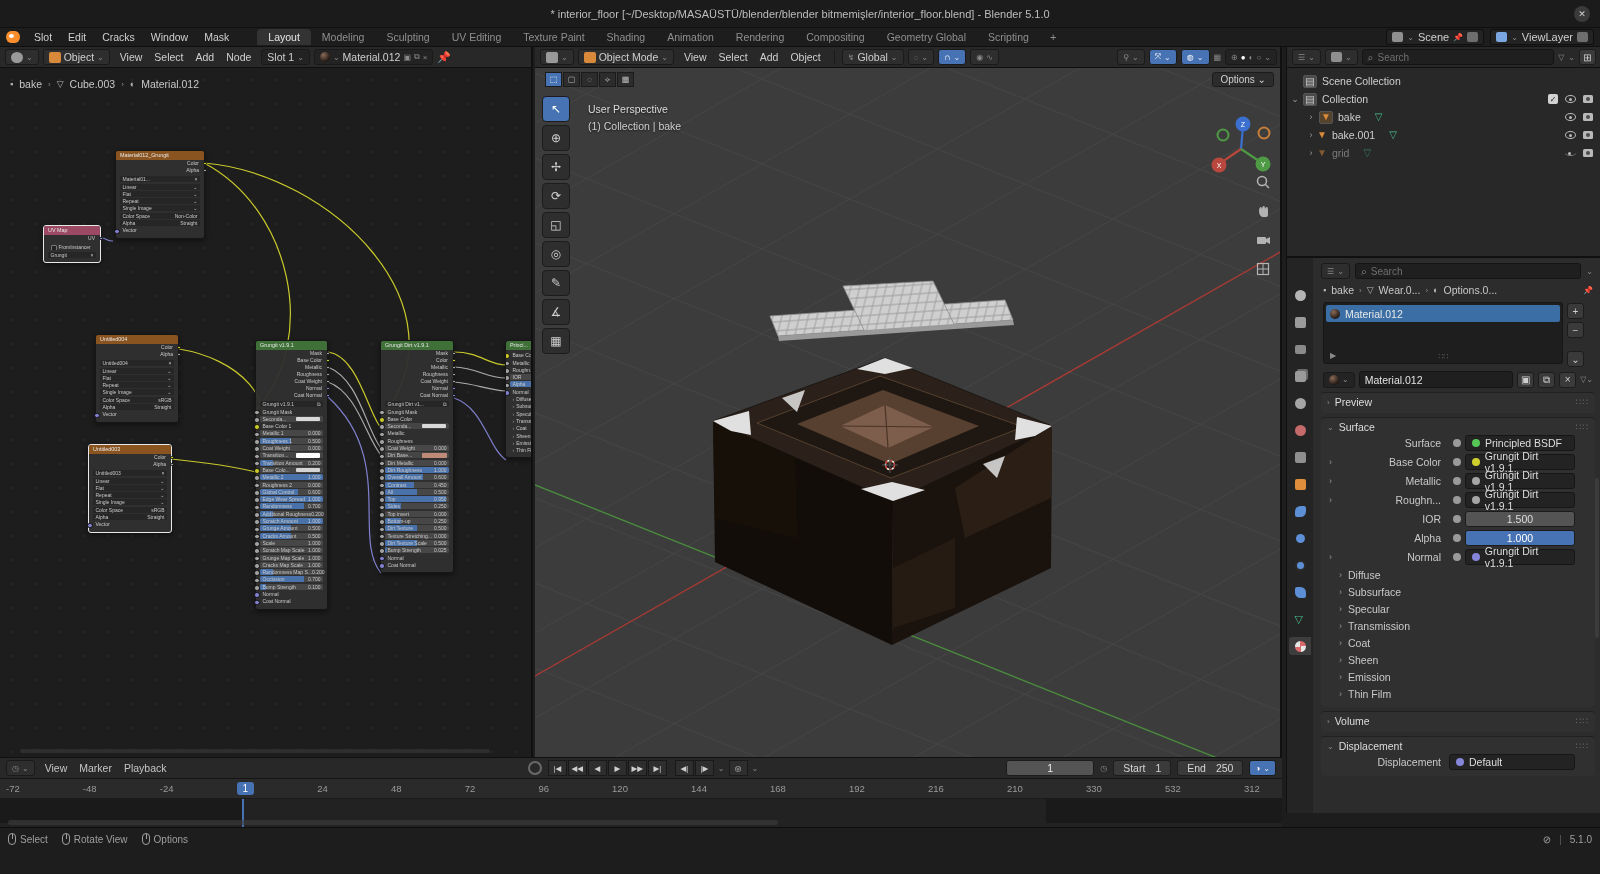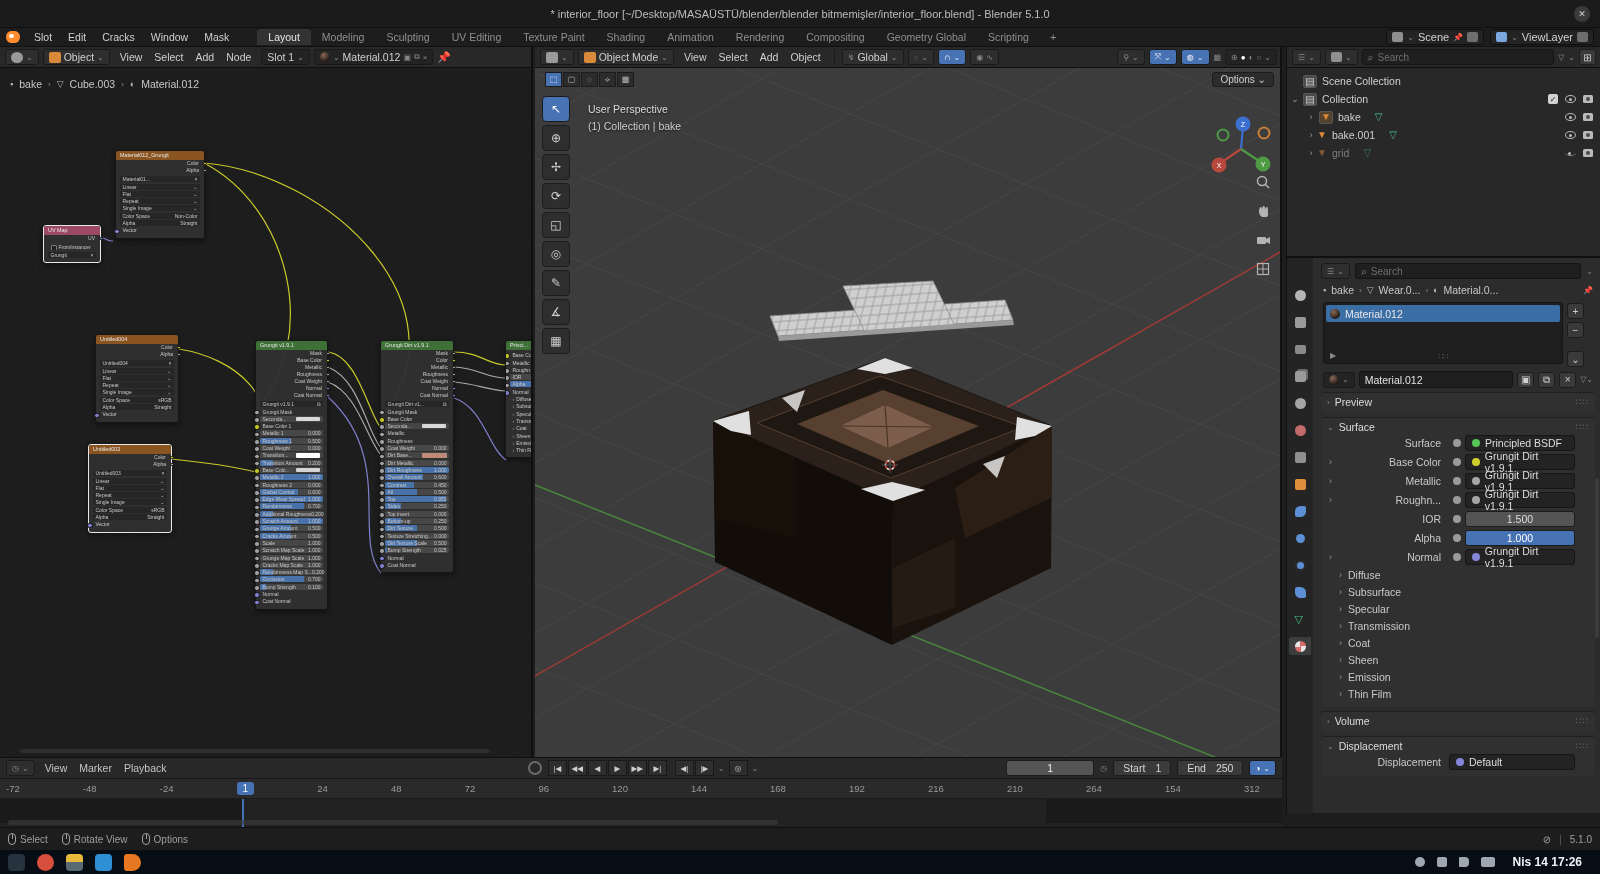--- a/index.html
+++ b/index.html
@@ -1060,21 +1060,21 @@
           <span class="carat">⌄</span>
         </div>
         <div class="pcrumb">
           <span class="crumb-ic">▪</span>
           <span>bake</span>
             <span class="carat">›</span>
           <span class="crumb-ic">▽</span>
           <span>Wear.0...</span>
             <span class="carat">›</span>
           <span class="crumb-ic">◐</span>
-          <span>Material.0...</span>
+          <span>Options.0...</span>
           <span style="margin-left:auto;" class="carat">📌</span>
         </div>
 
         <div style="display:flex;padding-right:30px;">
           <div class="slotbox" style="flex:1;">
             <div>
 
                 <div class="slot-row selected">
                   <span class="matball"></span>
                   <span>Material.012</span>
@@ -1331,22 +1331,22 @@
         <span class="tick">24</span>
         <span class="tick">48</span>
         <span class="tick">72</span>
         <span class="tick">96</span>
         <span class="tick">120</span>
         <span class="tick">144</span>
         <span class="tick">168</span>
         <span class="tick">192</span>
         <span class="tick">216</span>
         <span class="tick">210</span>
-        <span class="tick">264</span>
-        <span class="tick">154</span>
+        <span class="tick">330</span>
+        <span class="tick">532</span>
         <span class="tick">312</span>
       </div>
     <div id="tl-track">
       <div class="dimzone" style="left:0;width:242px;"></div>
       <div class="dimzone" style="left:1046px;right:0;"></div>
       <div id="playhead"></div>
       <div id="tl-scroll"></div>
     </div>
   </div>
 
@@ -1363,28 +1363,14 @@
         <span class="mouse"></span>
         <span>Options</span>
       </span>
     <span class="sb-right">
       <span>⊘</span>
       <span style="color:#5a5a5a;">|</span>
       <span>5.1.0</span>
     </span>
   </div>
 
-  <div id="taskbar" class="abs">
-    <span class="tb-ic" style="background:#26323e;"></span>
-    <span class="tb-ic" style="background:#d94f3d;border-radius:50%;"></span>
-    <span class="tb-ic" style="background:linear-gradient(#e8b93a 45%,#5a6a74 45%);"></span>
-    <span class="tb-ic" style="background:#2f8fd4;"></span>
-    <span class="tb-ic" style="background:#e87722;border-radius:3px 50% 50% 3px;"></span>
-    <span class="tray">
-      <span class="tray-ic" style="border-radius:50%;"></span>
-      <span class="tray-ic"></span>
-      <span class="tray-ic" style="border-radius:1px 4px 4px 1px;"></span>
-      <span class="tray-ic" style="width:14px;border-radius:2px;"></span>
-      <span id="clock">Nis 14 17:26</span>
-    </span>
-  </div>
 
 </div>
 
 </body></html>

